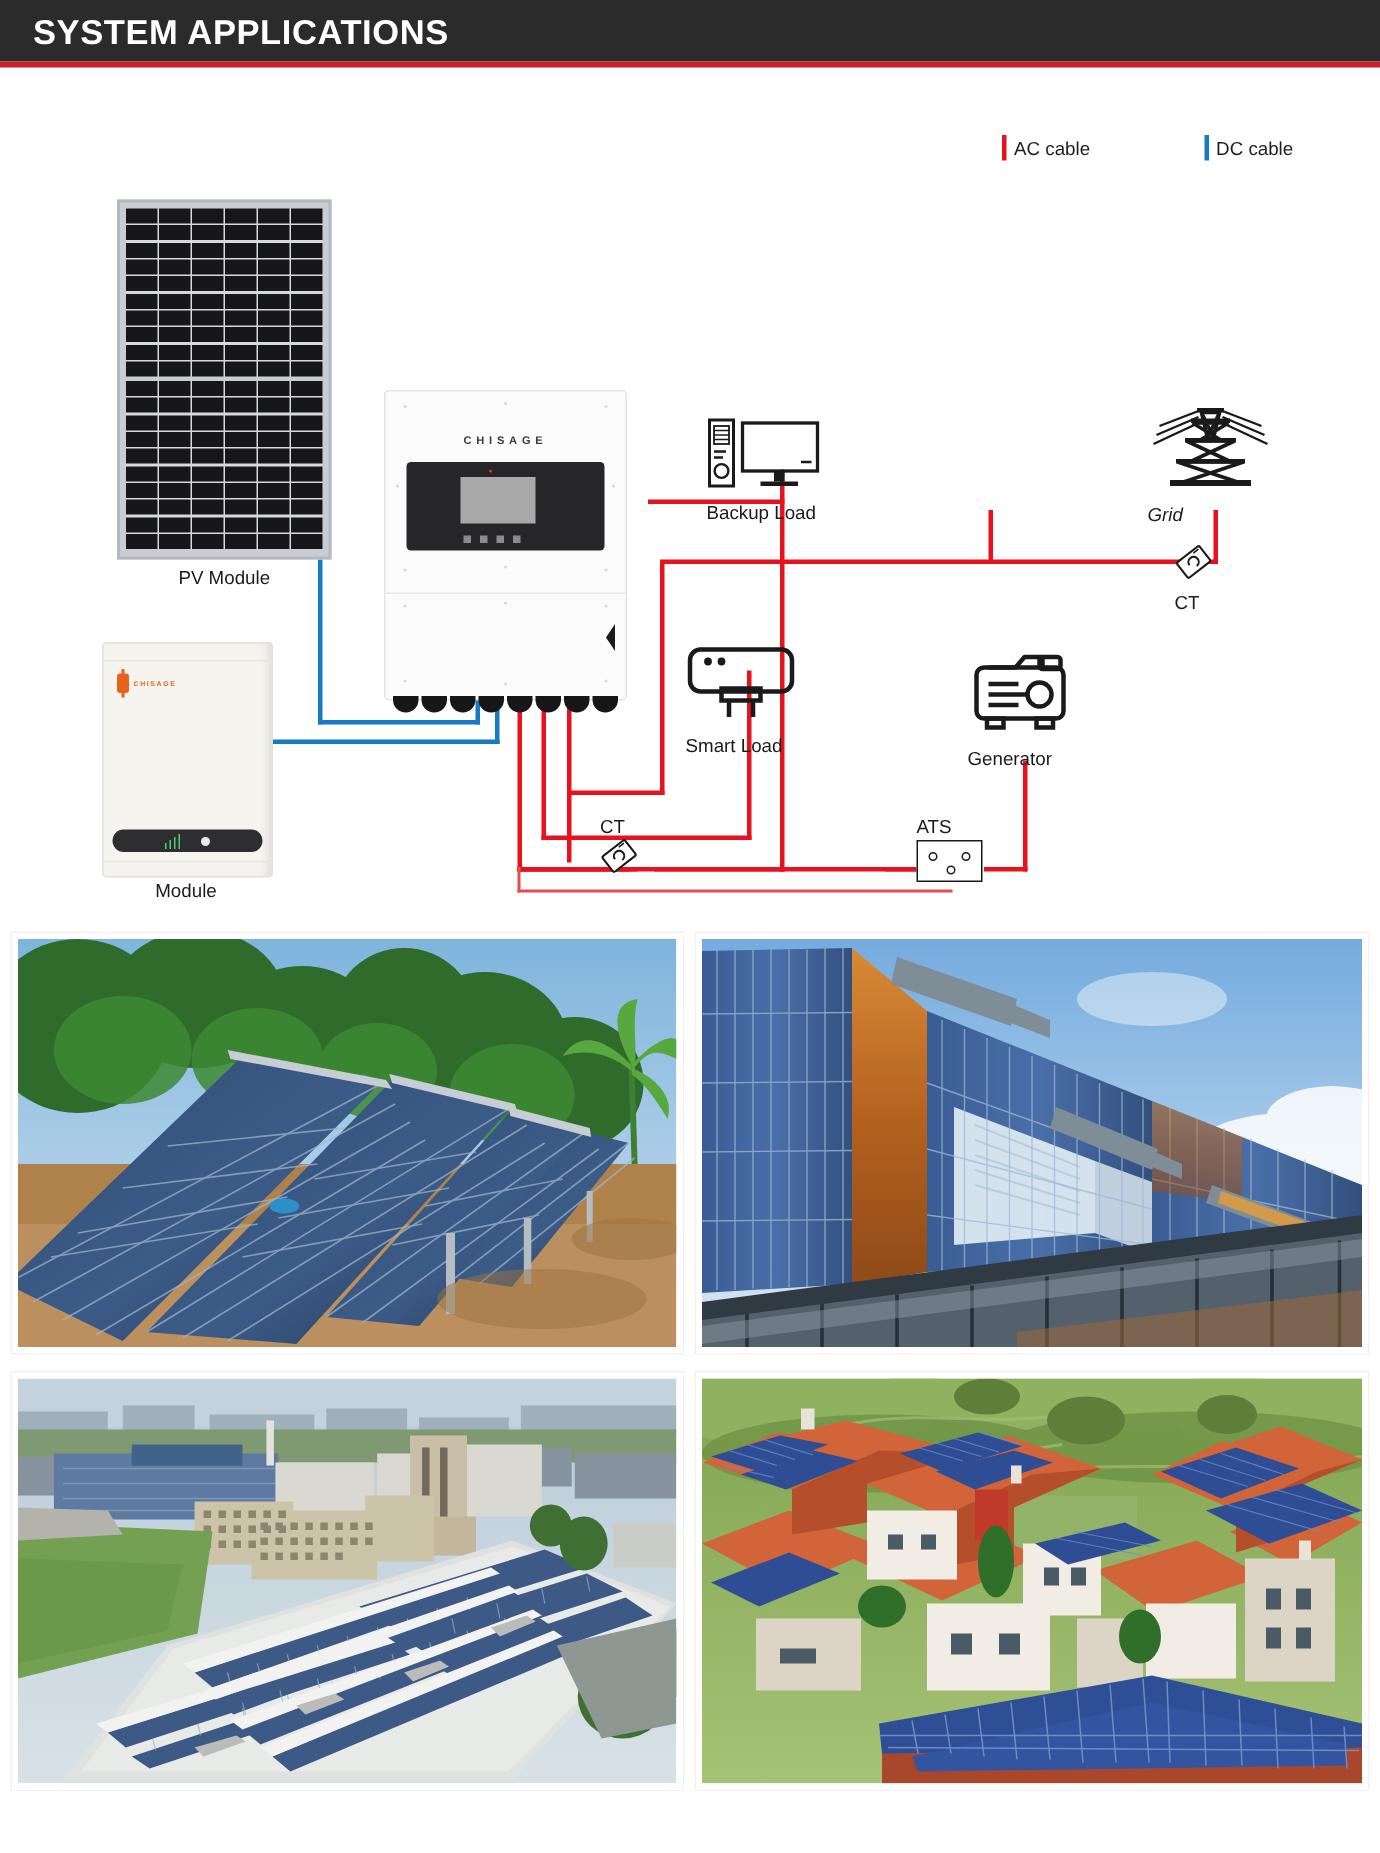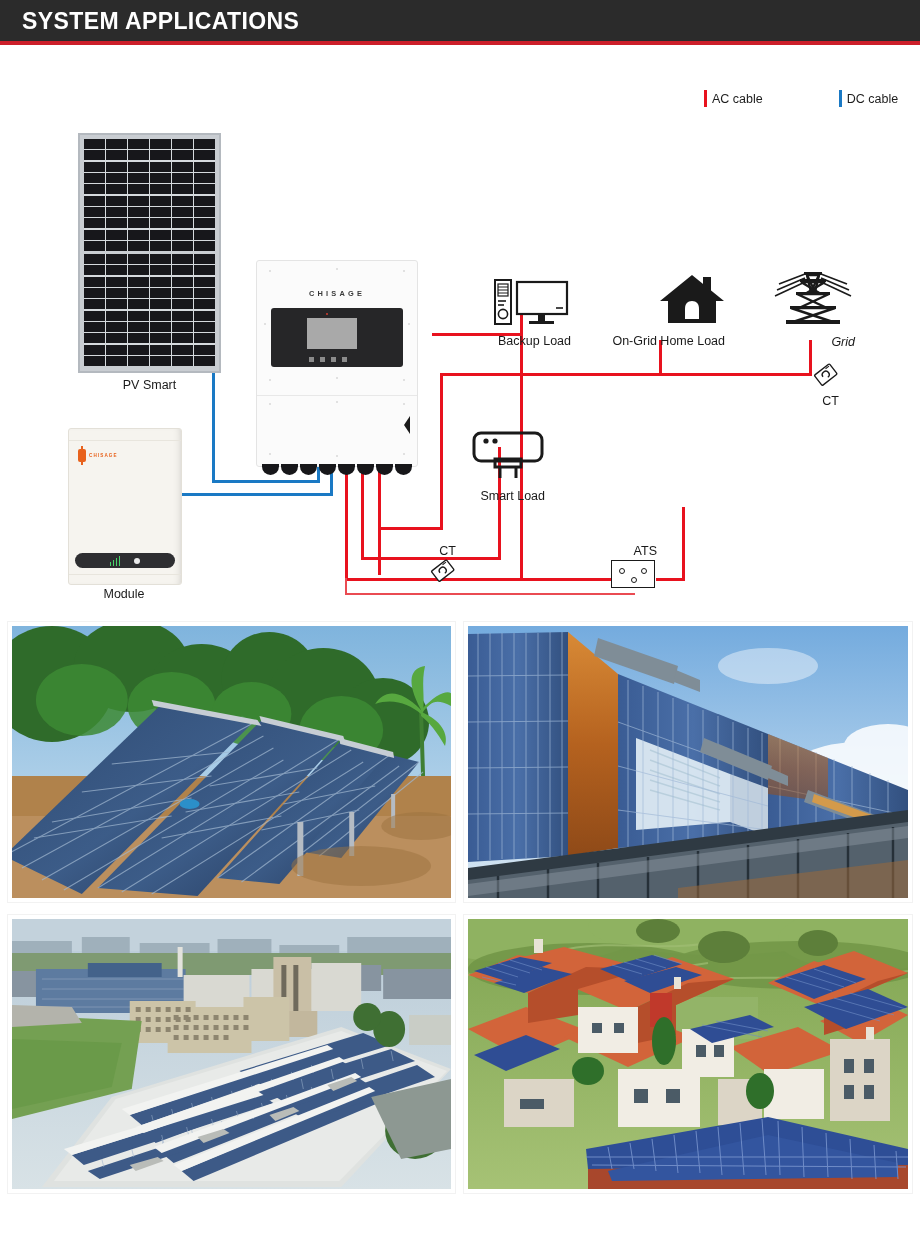--- a/index.html
+++ b/index.html
@@ -38,21 +38,21 @@
     left: 0; top: 41px;
     width: 920px;
     height: 4px;
     background: #cc1f2a;
   }
 
   
   .legend {
     position: absolute;
     top: 90px;
-    left: 704px;
+    left: 668px;
     display: flex;
     gap: 76px;
     align-items: center;
   }
   .legend-item { display: flex; align-items: center; gap: 5px; }
   .legend-swatch { width: 3px; height: 17px; display: block; }
   .legend-label { font-size: 12.5px; color: #1d1d1d; }
 
   
   .diagram {
@@ -187,21 +187,21 @@
     position: absolute; left: 5px; bottom: -9px;
     width: 150px; display: flex; justify-content: space-between;
   }
   .inv-port {
     width: 17px; height: 11px;
     background: #17171a;
     border-radius: 0 0 9px 9px;
   }
 
   
-  .node { position: absolute; text-align: right; }
+  .node { position: absolute; text-align: left; }
   .node .cap { font-size: 12.5px; color: #1a1a1a; margin-top: 3px; white-space: nowrap; }
 
   
   .ct-icon { width: 26px; height: 24px; }
 
   
   .ats-box {
     width: 44px; height: 28px;
     border: 1.6px solid #1a1a1a;
     background: #ffffff;
@@ -405,21 +405,21 @@
         <i class="pv-cell"></i>
         <i class="pv-cell"></i>
       <i class="pv-cell"></i>
         <i class="pv-cell"></i>
         <i class="pv-cell"></i>
         <i class="pv-cell"></i>
         <i class="pv-cell"></i>
         <i class="pv-cell"></i>
     </div>
   </div>
-  <div class="pv-label" style="left:78px; top:333px; width:143px;">PV Smart</div>
+  <div class="pv-label" style="left:78px; top:333px; width:143px;">PV Module</div>
 
   <div class="battery">
     <div class="battery-topline"></div>
     <div class="battery-botline"></div>
     <div class="battery-logo">
       <span class="battery-logo-mark"></span>
       <span class="battery-logo-text">CHISAGE</span>
     </div>
     <div class="battery-strip">
       <span class="battery-leds">
@@ -484,28 +484,20 @@
       <line x1="5" y1="28" x2="11" y2="28" stroke="#1a1a1a" stroke-width="1.6"></line>
       <circle cx="10" cy="37" r="4.6" fill="none" stroke="#1a1a1a" stroke-width="1.6"></circle>
       <rect x="24" y="5" width="50" height="32" fill="none" stroke="#1a1a1a" stroke-width="2.2"></rect>
       <line x1="63" y1="31" x2="70" y2="31" stroke="#1a1a1a" stroke-width="1.6"></line>
       <rect x="45" y="37" width="7" height="7" fill="#1a1a1a"></rect>
       <rect x="36" y="44" width="25" height="3" fill="#1a1a1a"></rect>
     </svg>
     <div class="cap">Backup Load</div>
   </div>
 
-  <div class="node" style="left:595px; top:228px; width:130px;">
-    <svg width="66" height="54" viewBox="0 0 66 54">
-      <rect x="44" y="4" width="8" height="14" fill="#1a1a1a"></rect>
-      <path d="M33 2 L65 28 L57 28 L57 50 L9 50 L9 28 L1 28 Z" fill="#1a1a1a"></path>
-      <path d="M33 28 C28.5 28 26 31 26 35.5 L26 46 L40 46 L40 35.5 C40 31 37.5 28 33 28 Z" fill="#ffffff"></path>
-    </svg>
-    <div class="cap">On-Grid Home Load</div>
-  </div>
 
   <div class="node" style="left:765px; top:225px; width:90px;font-style:italic;">
     <svg width="84" height="58" viewBox="0 0 84 58">
       <g stroke="#1a1a1a" stroke-width="1.6">
         <line x1="4" y1="26" x2="34" y2="12"></line>
         <line x1="6" y1="20" x2="34" y2="8"></line>
         <line x1="8" y1="14" x2="34" y2="4"></line>
         <line x1="50" y1="12" x2="80" y2="26"></line>
         <line x1="50" y1="8" x2="78" y2="20"></line>
         <line x1="50" y1="4" x2="76" y2="14"></line>
@@ -544,20 +536,34 @@
       <rect x="3" y="3" width="68" height="28" rx="7" fill="none" stroke="#1a1a1a" stroke-width="3"></rect>
       <circle cx="15" cy="11" r="2.6" fill="#1a1a1a"></circle>
       <circle cx="24" cy="11" r="2.6" fill="#1a1a1a"></circle>
       <rect x="24" y="29" width="26" height="8" fill="none" stroke="#1a1a1a" stroke-width="3"></rect>
       <line x1="29" y1="37" x2="29" y2="48" stroke="#1a1a1a" stroke-width="3"></line>
       <line x1="45" y1="37" x2="45" y2="48" stroke="#1a1a1a" stroke-width="3"></line>
     </svg>
     <div class="cap">Smart Load</div>
   </div>
 
+  <div class="node" style="left:645px; top:390px; width:78px;">
+    <svg width="70" height="56" viewBox="0 0 70 56">
+      <path d="M14 10 L32 10 L38 3 L50 3 L50 10" fill="none" stroke="#1a1a1a" stroke-width="3" stroke-linejoin="round"></path>
+      <rect x="48" y="3" width="14" height="8" rx="2" fill="none" stroke="#1a1a1a" stroke-width="3"></rect>
+      <rect x="6" y="10" width="58" height="34" rx="5" fill="none" stroke="#1a1a1a" stroke-width="3"></rect>
+      <circle cx="48" cy="28" r="8" fill="none" stroke="#1a1a1a" stroke-width="3"></circle>
+      <line x1="14" y1="21" x2="34" y2="21" stroke="#1a1a1a" stroke-width="3"></line>
+      <line x1="14" y1="28" x2="40" y2="28" stroke="#1a1a1a" stroke-width="3"></line>
+      <line x1="14" y1="35" x2="34" y2="35" stroke="#1a1a1a" stroke-width="3"></line>
+      <rect x="13" y="44" width="11" height="6" fill="none" stroke="#1a1a1a" stroke-width="3"></rect>
+      <rect x="46" y="44" width="11" height="6" fill="none" stroke="#1a1a1a" stroke-width="3"></rect>
+    </svg>
+    <div class="cap">Generator</div>
+  </div>
 
   <div class="node" style="left:400px; top:499px; width:56px;">
     <div class="cap" style="margin:0 0 1px 0;">CT</div>
     <svg class="ct-icon" width="30" height="26" viewBox="0 0 30 26">
       <g transform="rotate(-38 15 13)">
         <rect x="4" y="5" width="22" height="15" rx="1.5" fill="#ffffff" stroke="#1a1a1a" stroke-width="1.6"></rect>
         <path d="M11 12.5 C11 10.3 12.8 8.6 15 8.6 C17.2 8.6 19 10.3 19 12.5 C19 14.7 17.2 16.4 15 16.4" fill="none" stroke="#1a1a1a" stroke-width="1.6"></path>
         <line x1="19" y1="7" x2="24" y2="7" stroke="#1a1a1a" stroke-width="1.2"></line>
       </g>
     </svg>

